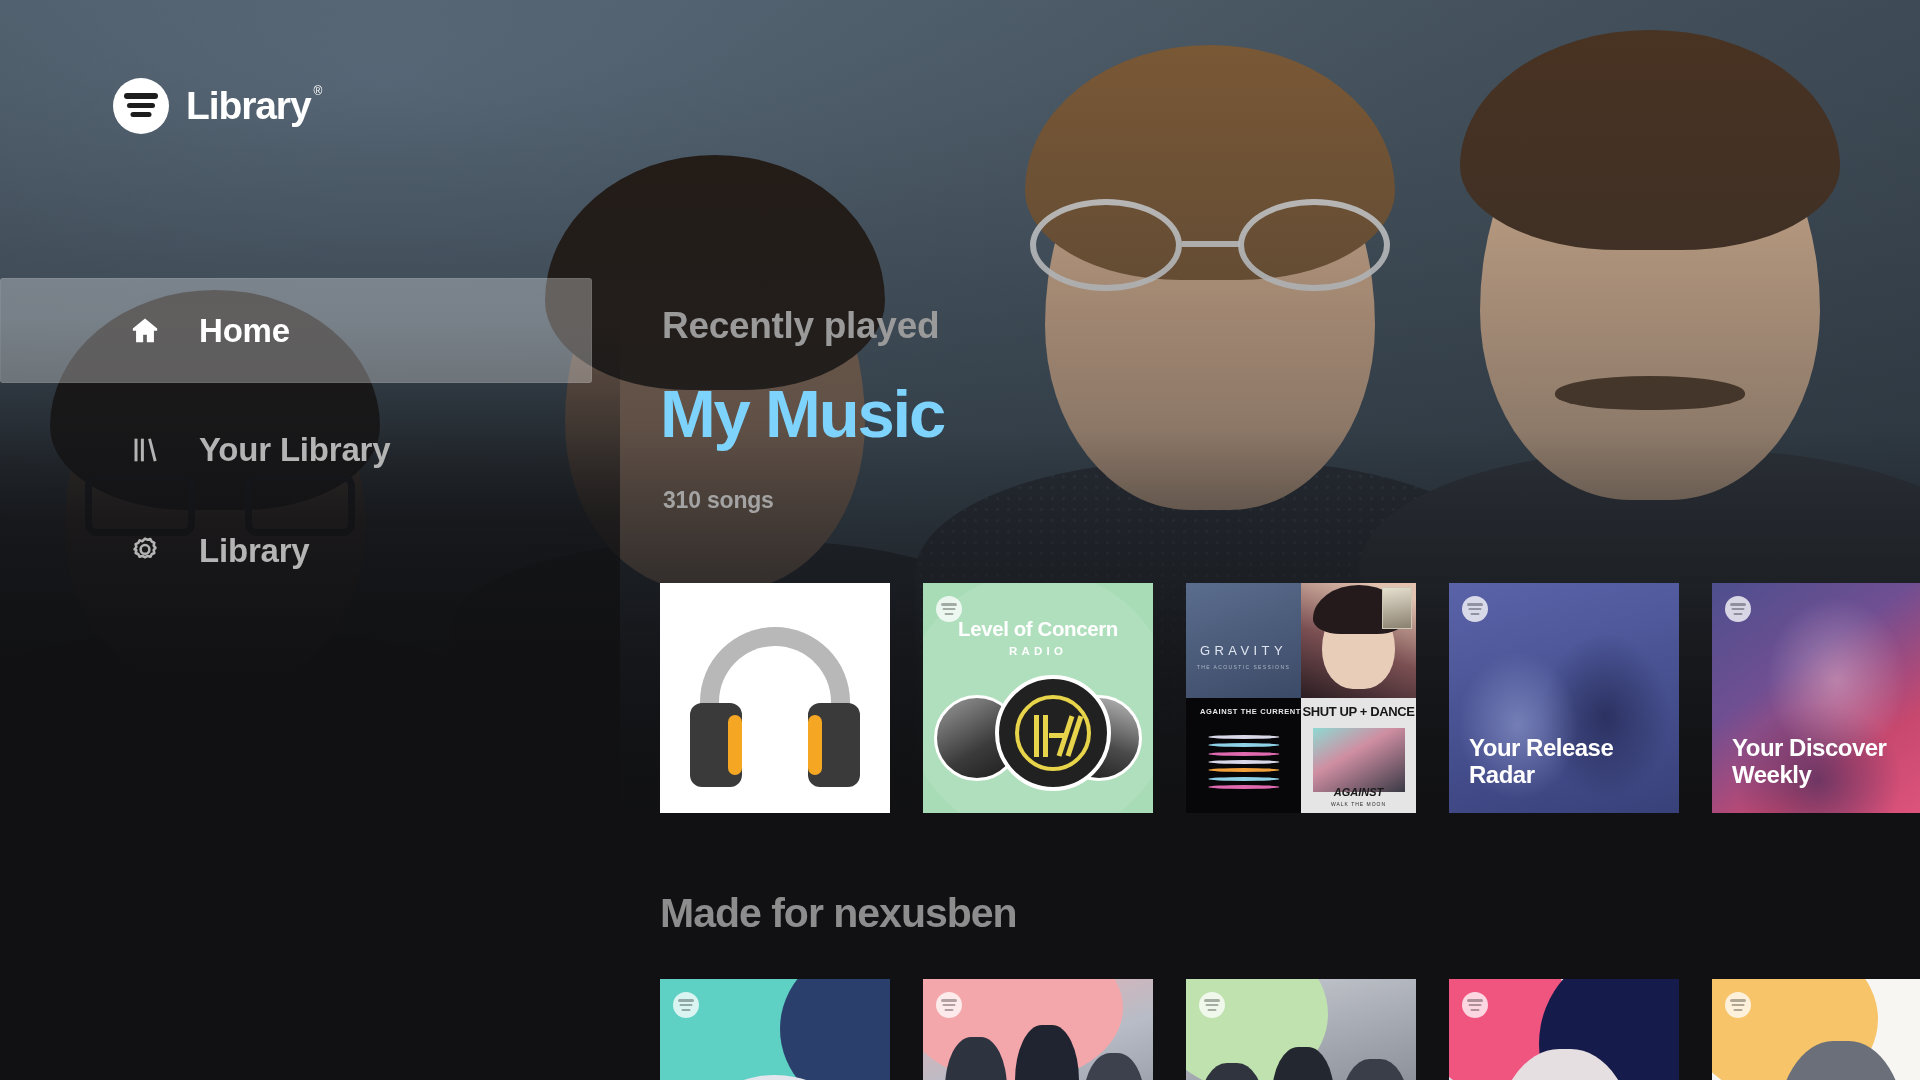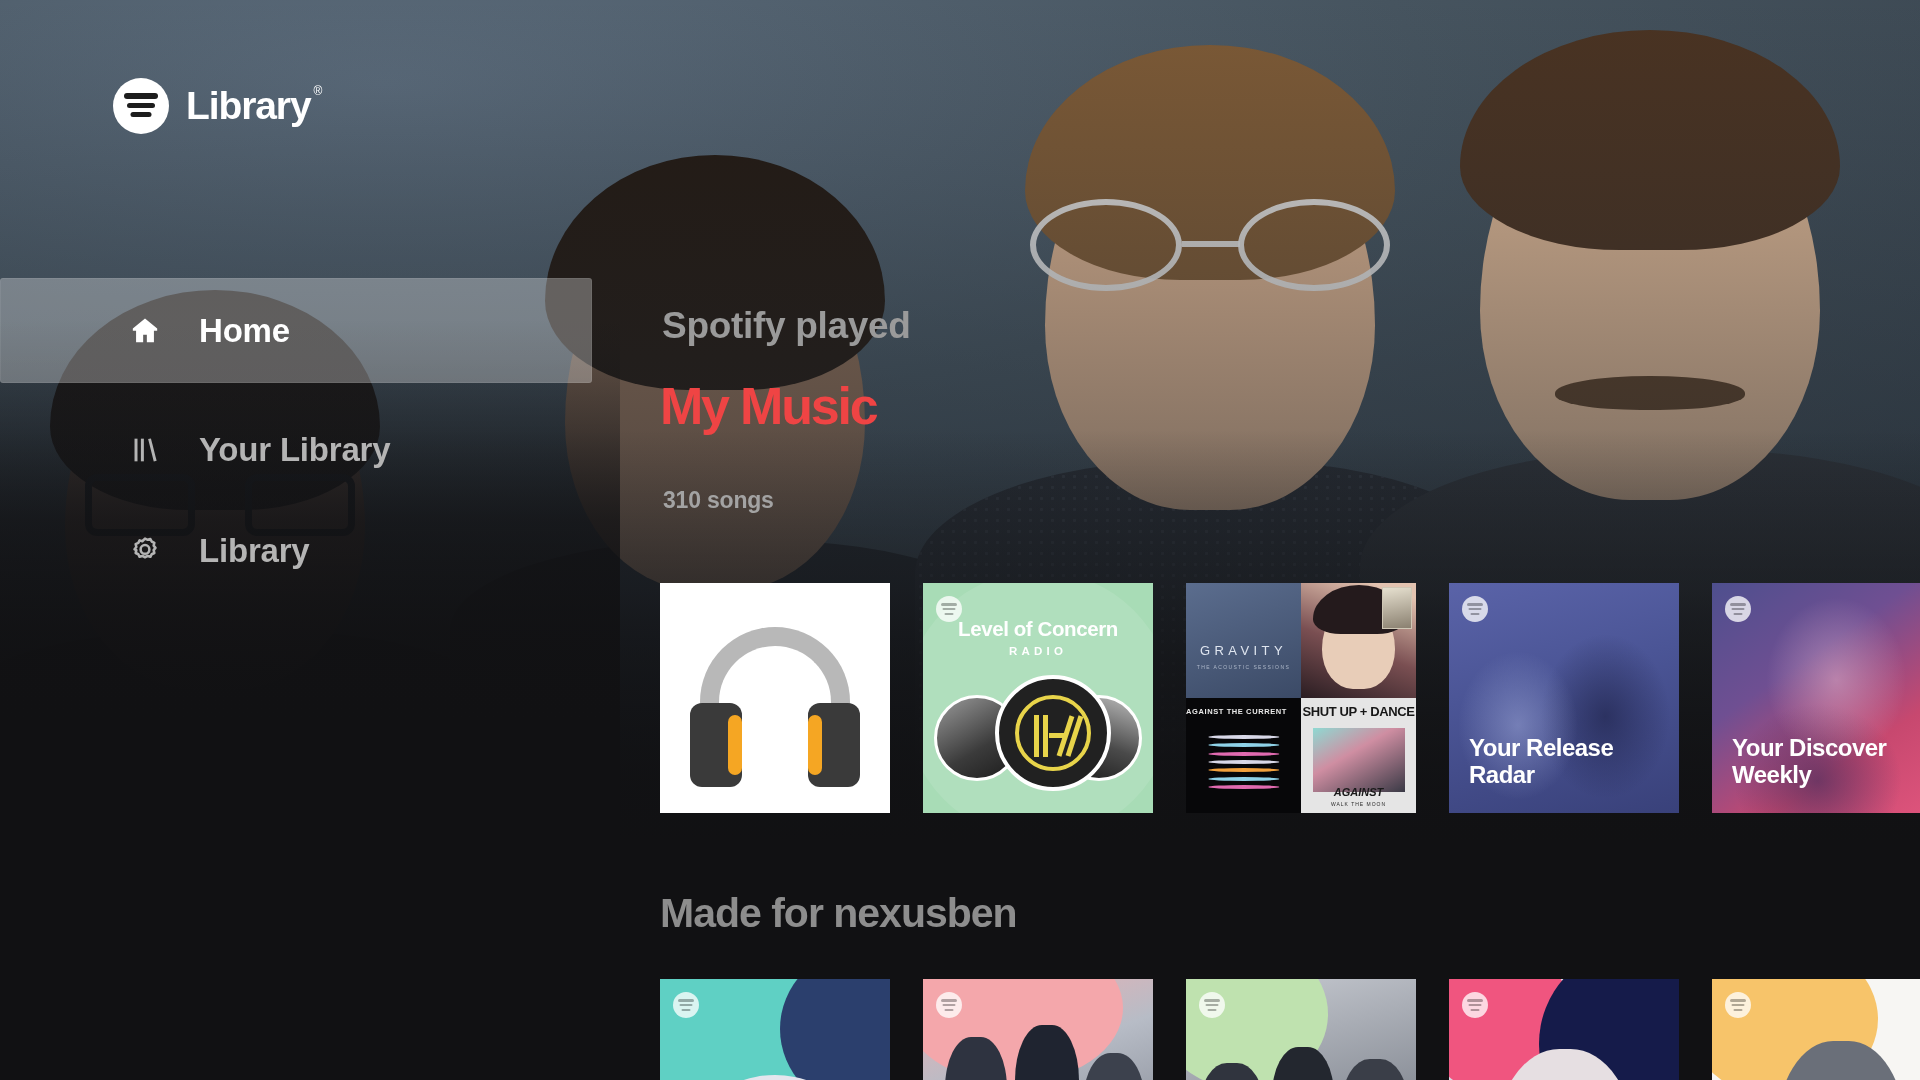--- a/index.html
+++ b/index.html
@@ -92,22 +92,22 @@
   .nav-item:nth-child(3){ margin-top:-4px; }
   .nav-item:nth-child(4){ margin-top:-2px; }
 
   .ico svg { display:block; }
 
   
   .main { position:absolute; left:660px; top:0; width:1260px; height:1080px; z-index:9; }
 
   .eyebrow { position:absolute; left:2px; top:305px; font-size:37px; font-weight:700;
     color:#9a9a9a; letter-spacing:-.3px; }
-  .big-title { position:absolute; left:0; top:380px; font-size:52px; font-weight:700;
-    color:#ef4444; letter-spacing:-2.2px; line-height:1; }
+  .big-title { position:absolute; left:0; top:380px; font-size:67px; font-weight:700;
+    color:#7dd3fc; letter-spacing:-2.2px; line-height:1; }
   .subcount { position:absolute; left:3px; top:487px; font-size:23px; font-weight:700;
     color:#a3a3a3; letter-spacing:-.2px; }
 
   .row { position:absolute; left:0; display:flex; gap:33px; }
   .row-recent { top:583px; }
   .row-made { top:979px; }
 
   .card { width:230px; height:230px; flex:0 0 auto; position:relative;
     overflow:hidden; background:#1a1a1a; }
 
@@ -161,21 +161,21 @@
   .q1 .gv2 { position:absolute; left:0; right:0; top:70%; text-align:center; color:#aeb8c9;
     font-size:5px; letter-spacing:1.4px; }
   .q2 { background:linear-gradient(200deg,#e3c3b0 10%,#7a4f52 55%,#2a1d22); }
   .q2 .face { position:absolute; left:18%; top:16%; width:64%; height:76%;
     border-radius:48% 48% 42% 42%/55% 55% 45% 45%; background:#e8cdb8; }
   .q2 .hairblk { position:absolute; left:10%; top:2%; width:80%; height:42%;
     border-radius:50% 50% 30% 30%/70% 70% 30% 30%; background:#241a1c; }
   .q2 .stamp { position:absolute; right:4px; top:4px; width:30px; height:42px;
     background:linear-gradient(170deg,#e6e0cf,#8a8070); border:1px solid #cfc7b5; }
   .q3 { background:#070709; }
-  .q3 .hdr { position:absolute; left:0; right:0; top:8%; text-align:left; color:#e9e9e9;
+  .q3 .hdr { position:absolute; left:0; right:0; top:8%; text-align:right; color:#e9e9e9;
     font-size:7.5px; font-weight:700; letter-spacing:.6px; }
   .q3 .ribs { position:absolute; left:50%; top:32%; transform:translateX(-50%);
     width:62%; height:52%; }
   .q3 .ribs i { position:absolute; left:0; right:0; height:4px; border-radius:50%; }
   .q4 { background:#e5e5e5; }
   .q4 .su { position:absolute; left:0; right:0; top:5%; text-align:center; color:#171717;
     font-size:13px; font-weight:700; letter-spacing:-.4px; }
   .q4 .ph { position:absolute; left:10%; top:26%; width:80%; height:56%;
     background:linear-gradient(150deg,#8fd9d2 0%,#cf8ea2 40%,#3a3a46 100%); }
   .q4 .ac { position:absolute; left:0; right:0; bottom:13%; text-align:center; color:#1a1a1a;
@@ -332,21 +332,21 @@
           </svg>
         </span>
         <span class="lbl">Library</span>
       </div>
 
     </nav>
   </div>
 
   <div class="main">
 
-    <div class="eyebrow">Spotify played</div>
+    <div class="eyebrow">Recently played</div>
     <div class="big-title">My Music</div>
     <div class="subcount">310 songs</div>
 
     <div class="row row-recent">
 
       <div class="card c-gpm">
         <div class="hp-band"></div>
         <div class="cup l"></div>
           <div class="cup r"></div>
         <div class="bar l"></div>

